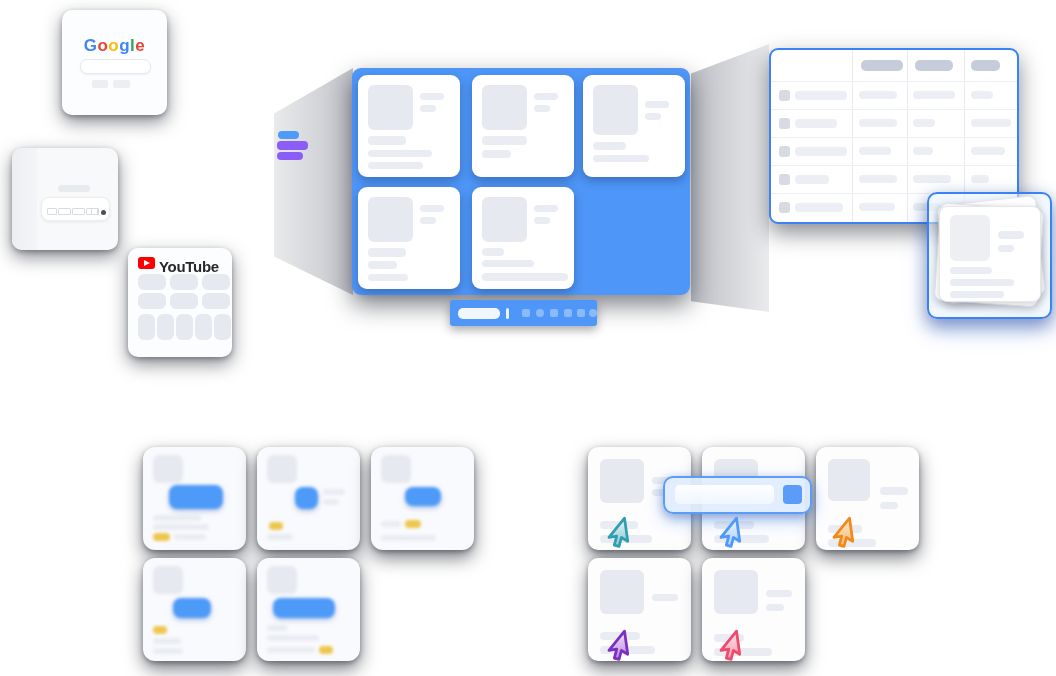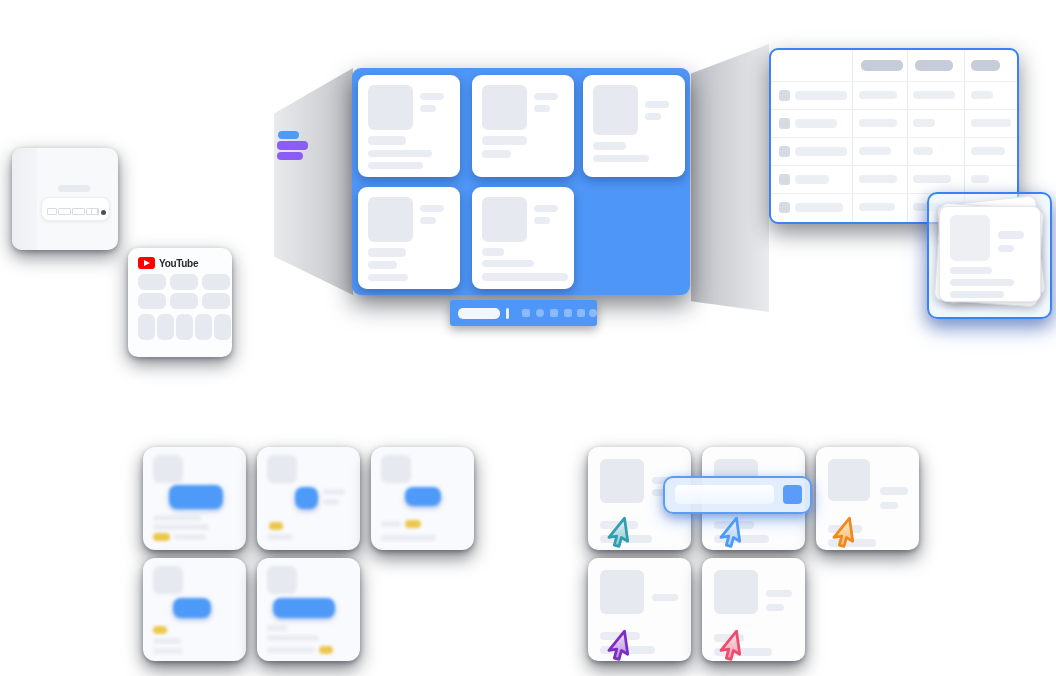--- a/index.html
+++ b/index.html
@@ -41,21 +41,21 @@
   .gL0,.gL3{color:#4285F4;} .gL1,.gL5{color:#EA4335;} .gL2{color:#FBBC05;} .gL4{color:#34A853;}
   
   .amzLogo{position:absolute;left:12px;top:7px;font-size:10px;font-weight:bold;color:#232F3E;letter-spacing:-.3px;}
   .amzSmile{position:absolute;left:13px;top:19px;width:21px;height:8px;border:1.6px solid transparent;
     border-bottom-color:#FF9900;border-radius:50%;}
   .amzPill{position:absolute;width:12px;height:5px;border-radius:2px;background:#4E9AF8;}
   
   .ytBadge{position:absolute;left:10px;top:9px;width:17px;height:12px;background:#FF0000;border-radius:3px;}
   .ytBadge::after{content:"";position:absolute;left:6px;top:3px;border-left:6px solid #fff;
     border-top:3px solid transparent;border-bottom:3px solid transparent;}
-  .ytText{position:absolute;left:31px;top:10px;font-size:10px;font-weight:bold;color:#282828;letter-spacing:-.3px;}
+  .ytText{position:absolute;left:31px;top:10px;font-size:15px;font-weight:bold;color:#282828;letter-spacing:-.3px;}
   
   .tag{position:absolute;border-radius:4px;}
   
   .blurWrap{position:absolute;inset:0;filter:blur(1.4px);}
   .btnBlue{position:absolute;background:#4E9AF8;border-radius:8px;box-shadow:0 2px 5px rgba(40,90,180,.35);}
   .yPill{position:absolute;background:#EDC64D;border-radius:4px;height:8px;}
   
   .searchOverlay{position:absolute;left:663px;top:476px;width:145px;height:34px;border-radius:10px;
     border:2.5px solid #5B9CF8;background:rgba(223,237,254,.92);
     box-shadow:0 6px 16px rgba(59,130,246,.45),0 3px 8px rgba(20,23,34,.25);}
@@ -71,20 +71,28 @@
 
 <div class="stage">
 
   <div class="beam" style="left:274px;top:68px;width:79px;height:227px;
               clip-path:polygon(0% 20%,100% 0%,100% 100%,0% 83%);
               background:linear-gradient(90deg,rgba(184,186,192,.30),rgba(184,186,192,.85));"></div>
   <div class="beam" style="left:691px;top:44px;width:78px;height:268px;
               clip-path:polygon(0% 11%,100% 0%,100% 100%,0% 96%);
               background:linear-gradient(90deg,rgba(178,180,187,.85),rgba(188,190,197,.30));"></div>
 
+  <div class="srcCard" style="left:62px;top:10px;width:105px;height:105px;">
+    <div class="glogo">
+      <span class="gL0">G</span><span class="gL1">o</span><span class="gL2">o</span><span class="gL3">g</span><span class="gL4">l</span><span class="gL5">e</span>
+    </div>
+    <div style="position:absolute;left:18px;top:49px;width:69px;height:13px;border-radius:7px;background:#fff;border:1px solid #E6E8EB;box-shadow:0 1px 2px rgba(0,0,0,.06);"></div>
+    <div class="ln" style="left:30px;top:70px;width:16px;height:8px;background:#EDEEF1;border-radius:2px;"></div>
+    <div class="ln" style="left:51px;top:70px;width:17px;height:8px;background:#EDEEF1;border-radius:2px;"></div>
+  </div>
 
   <div class="srcCard" style="left:12px;top:148px;width:106px;height:102px;background:#F7F9FB;">
     <div style="position:absolute;left:0;top:0;width:25px;height:100%;border-radius:10px 0 0 10px;background:linear-gradient(90deg,#ECEEF2,#F3F5F8);"></div>
     <div class="ln" style="left:46px;top:37px;width:32px;height:7px;background:#E7EAEE;"></div>
     <div style="position:absolute;left:29px;top:49px;width:67px;height:22px;border-radius:8px;background:#fff;border:1px solid #EDEEF0;box-shadow:0 1px 3px rgba(0,0,0,.07);">
       <div style="position:absolute;left:5px;bottom:5px;width:8px;height:5px;border:1px solid #D8DBE0;border-radius:1px;"></div>
       <div style="position:absolute;left:16px;bottom:5px;width:11px;height:5px;border:1px solid #D8DBE0;border-radius:1px;"></div>
       <div style="position:absolute;left:30px;bottom:5px;width:11px;height:5px;border:1px solid #D8DBE0;border-radius:1px;"></div>
       <div style="position:absolute;left:44px;bottom:5px;width:11px;height:5px;border:1px solid #D8DBE0;border-radius:1px;"></div>
       <div style="position:absolute;right:11px;bottom:5px;width:5px;height:5px;border:1px solid #D8DBE0;border-radius:1px;"></div>

